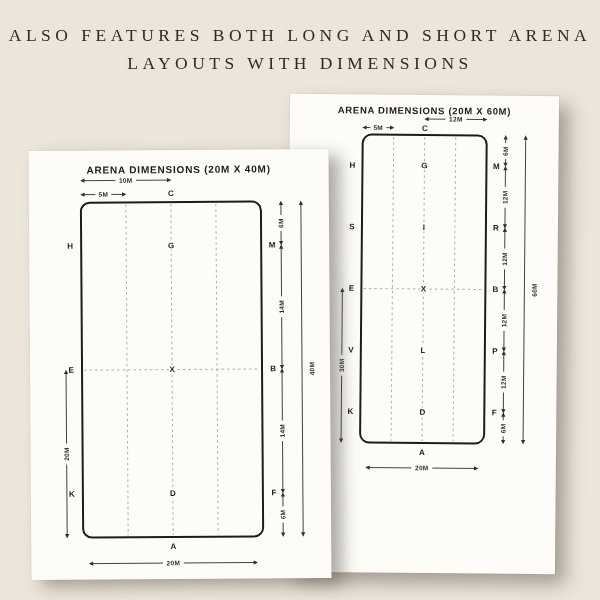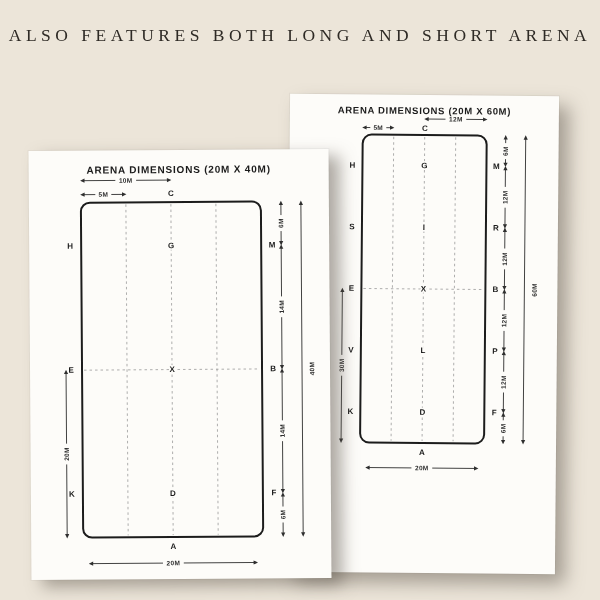--- a/index.html
+++ b/index.html
@@ -18,20 +18,21 @@
   .card-left  .card-title{top:14px;font-size:10px;letter-spacing:.8px;}
   .card-right .card-title{top:10px;font-size:9.5px;letter-spacing:.7px;}
   .arena-svg{position:absolute;left:0;top:0;width:100%;height:100%;}
 </style>
 </head>
 <body>
 
 <div class="stage">
   <div class="heading">
     <div>ALSO FEATURES BOTH LONG AND SHORT ARENA</div>
+    <div>LAYOUTS WITH DIMENSIONS</div>
   </div>
 
   <div class="card card-right">
     <div class="card-title">ARENA DIMENSIONS (20M X 60M)</div>
     <svg class="arena-svg" viewBox="0 0 269 478">
         <line x1="104" y1="42" x2="104" y2="346" stroke="#9a9a9a" stroke-width="0.8" stroke-dasharray="2.5 3"></line>
         <line x1="135" y1="42" x2="135" y2="346" stroke="#9a9a9a" stroke-width="0.8" stroke-dasharray="2.5 3"></line>
         <line x1="166" y1="42" x2="166" y2="346" stroke="#9a9a9a" stroke-width="0.8" stroke-dasharray="2.5 3"></line>
         <line x1="75" y1="194" x2="195" y2="194" stroke="#9a9a9a" stroke-width="0.8" stroke-dasharray="2.5 3"></line>
         <rect x="73" y="40" width="124" height="308" rx="9" ry="9" fill="none" stroke="#1c1c1c" stroke-width="2"></rect>

